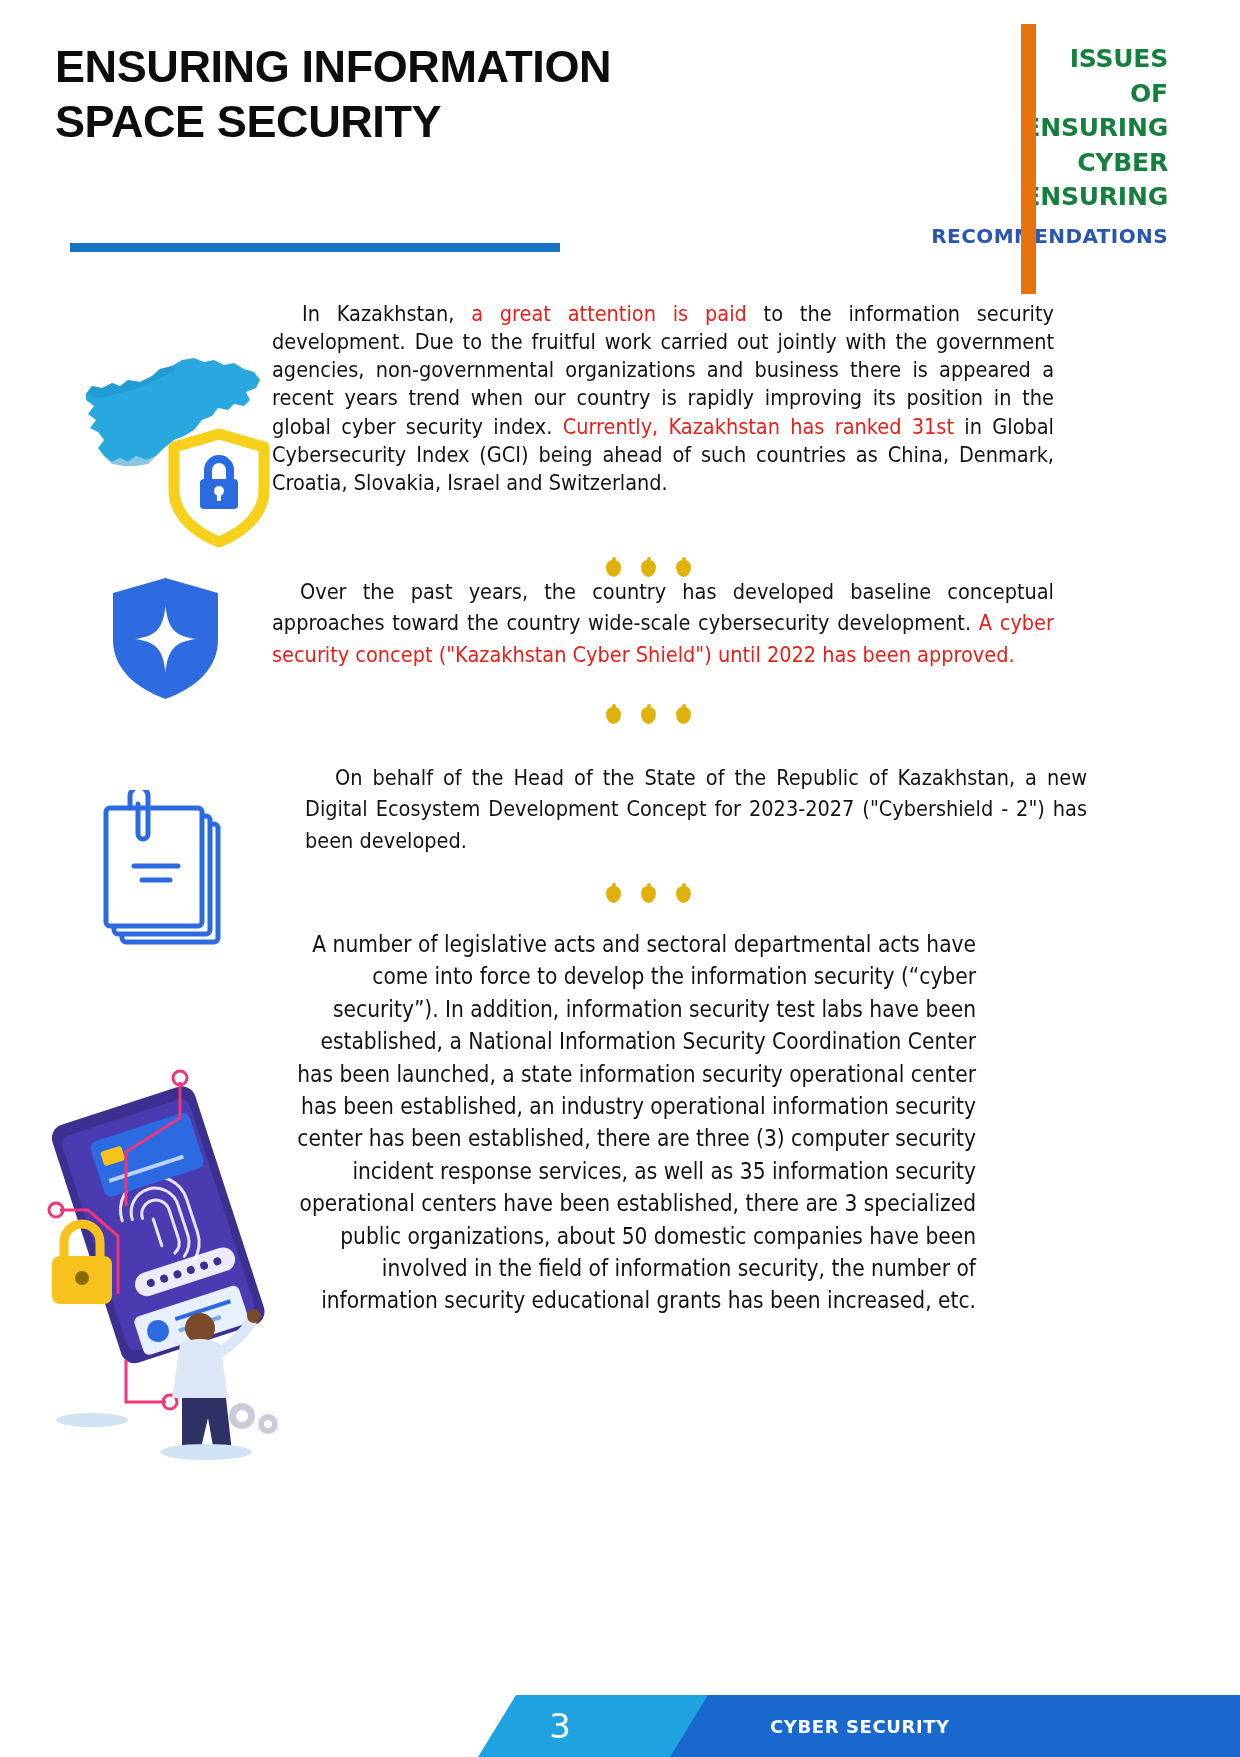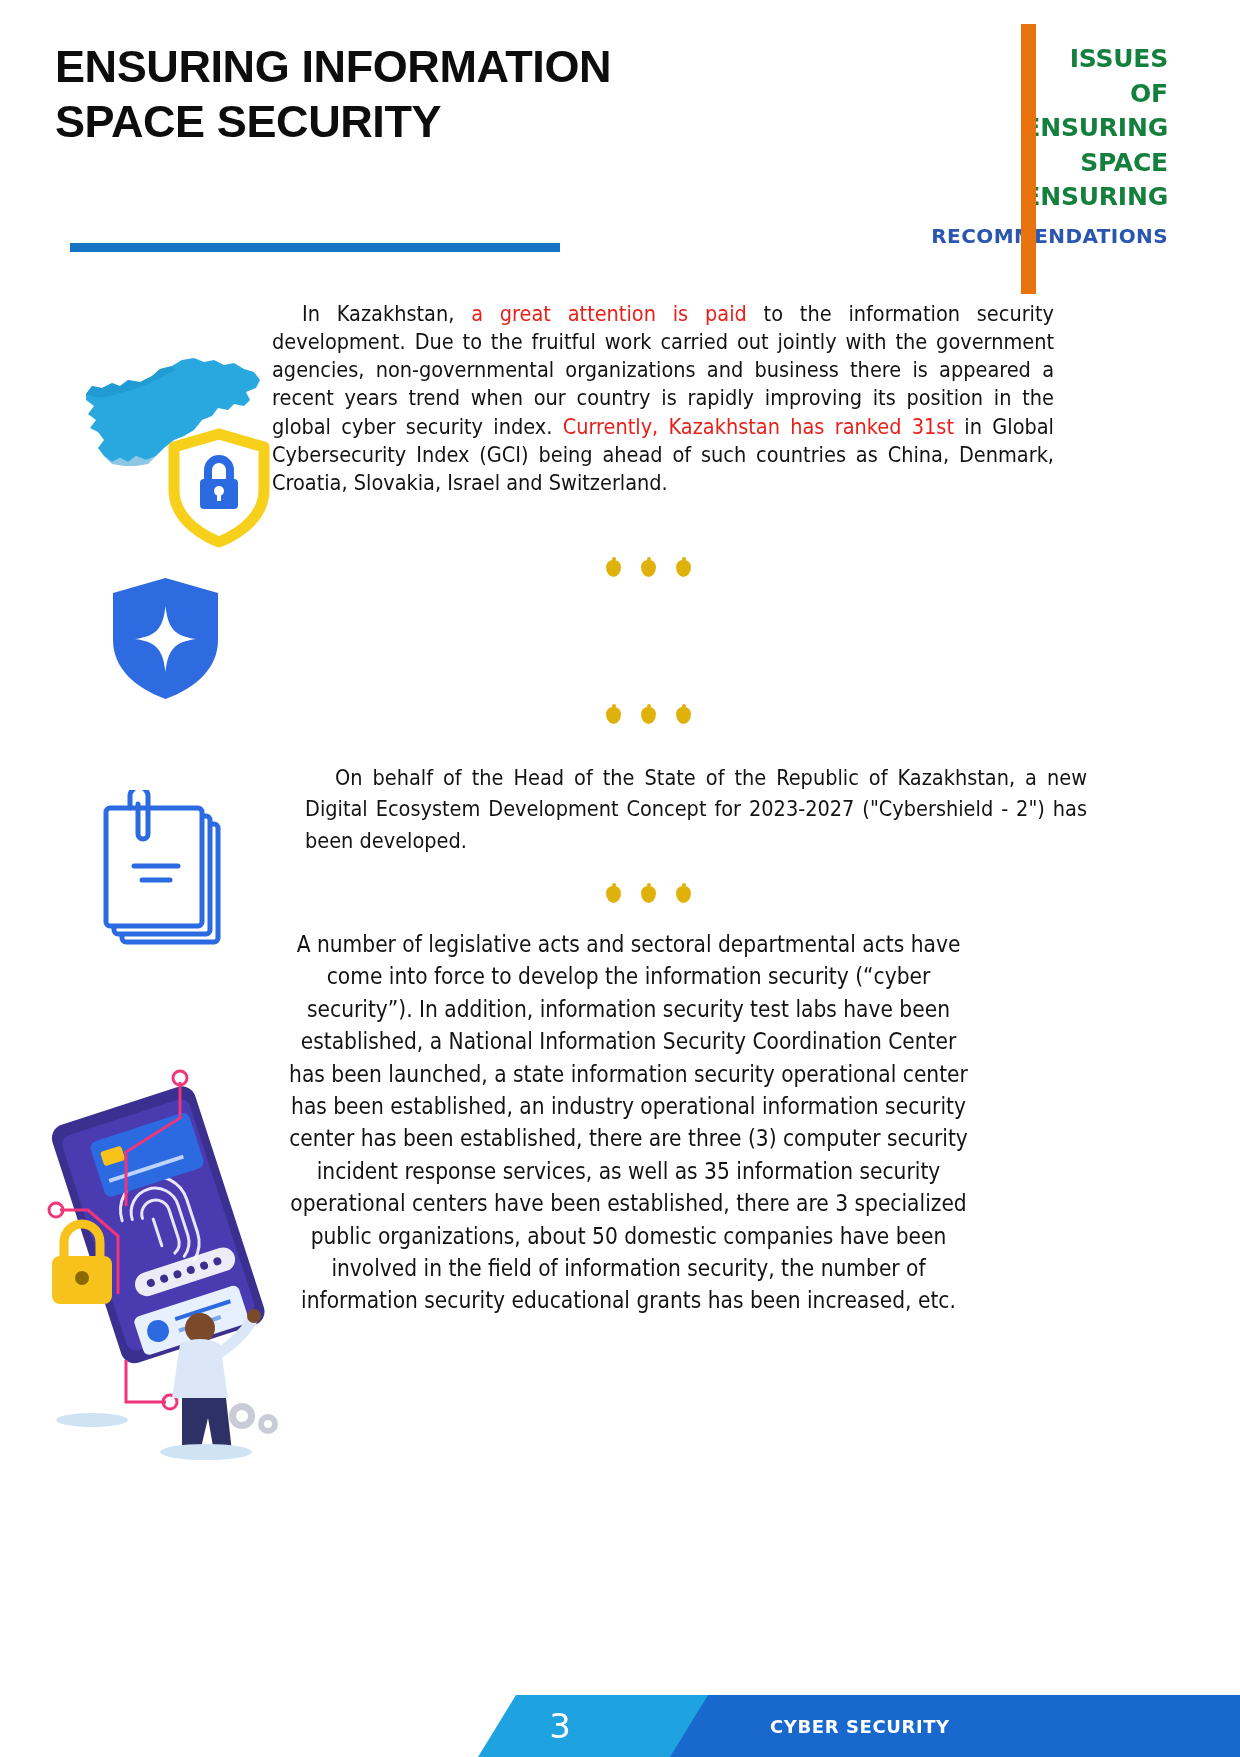--- a/index.html
+++ b/index.html
@@ -109,21 +109,21 @@
     text-align: justify;
     text-indent: 30px;
     margin-left: 33px;
   }
   .p4 {
     left: 281px;
     top: 928px;
     width: 695px;
     font-size: 22.5px;
     line-height: 1.44;
-    text-align: center;
+    text-align: right;
   }
   .red { color: #e8201a; }
 
   
   .dots {
     position: absolute;
     display: flex;
     gap: 20px;
     align-items: center;
   }
@@ -214,21 +214,21 @@
   <div class="title-block">
     <div class="main-title">ENSURING INFORMATION
 SPACE SECURITY</div>
   </div>
   <div class="title-rule"></div>
 
   <div class="header-right">
     <div class="hr-line">ISSUES</div>
     <div class="hr-line">OF</div>
     <div class="hr-line">ENSURING</div>
-    <div class="hr-line">SPACE</div>
+    <div class="hr-line">CYBER</div>
     <div class="hr-line">ENSURING</div>
     <div class="hr-recommend">RECOMMENDATIONS</div>
   </div>
   <div class="orange-bar"></div>
 
   <div class="illus illus-map">
     <svg viewBox="0 0 200 185" width="200" height="185">
       <path fill="#29a8e0" d="M18 58 L24 50 L34 52 L44 47 L52 50 L60 44 L72 46 L84 40 L92 33 L104 30 L114 24 L126 22 L136 26 L146 24 L156 29 L166 27 L176 33 L186 36 L192 44 L188 52 L178 56 L182 64 L176 70 L166 68 L160 74 L150 72 L144 80 L134 84 L126 94 L116 100 L106 104 L96 112 L88 120 L78 124 L68 120 L60 126 L52 122 L44 126 L36 120 L30 112 L36 104 L30 96 L22 92 L28 84 L20 78 L26 70 L18 64 Z"></path>
       <path fill="#1b8fc9" d="M18 58 L24 50 L34 52 L44 47 L52 50 L60 44 L72 46 L84 40 L92 33 L104 30 L108 34 L96 40 L84 46 L70 52 L56 56 L42 60 L30 62 Z" opacity="0.55"></path>
       <path fill="#1b8fc9" d="M36 120 L44 126 L52 122 L60 126 L68 120 L78 124 L88 120 L80 128 L68 130 L56 130 L44 128 Z" opacity="0.5"></path>
@@ -252,20 +252,23 @@
     <span class="dot"></span>
   </div>
 
   <div class="illus illus-shield">
     <svg viewBox="0 0 115 125" width="115" height="125">
       <path d="M57.5 2 L110 17 L110 64 C110 92 88 112 57.5 123 C27 112 5 92 5 64 L5 17 Z" fill="#2f6be0"></path>
       <path d="M57.5 30 C60 52 66 60 88 63 C66 66 60 74 57.5 96 C55 74 49 66 27 63 C49 60 55 52 57.5 30 Z" fill="#ffffff"></path>
     </svg>
   </div>
 
+  <div class="para p2">
+    <span>Over the past years, the country has developed baseline conceptual approaches toward the country wide-scale cybersecurity development. </span><span class="red">A cyber security concept ("Kazakhstan Cyber Shield") until 2022 has been approved.</span>
+  </div>
 
   <div class="dots dots-2">
     <span class="dot"></span>
     <span class="dot"></span>
     <span class="dot"></span>
   </div>
 
   <div class="illus illus-docs">
     <svg viewBox="0 0 150 160" width="150" height="160">
       <rect x="22" y="34" width="96" height="118" rx="4" fill="none" stroke="#2b6ae0" stroke-width="5"></rect>

